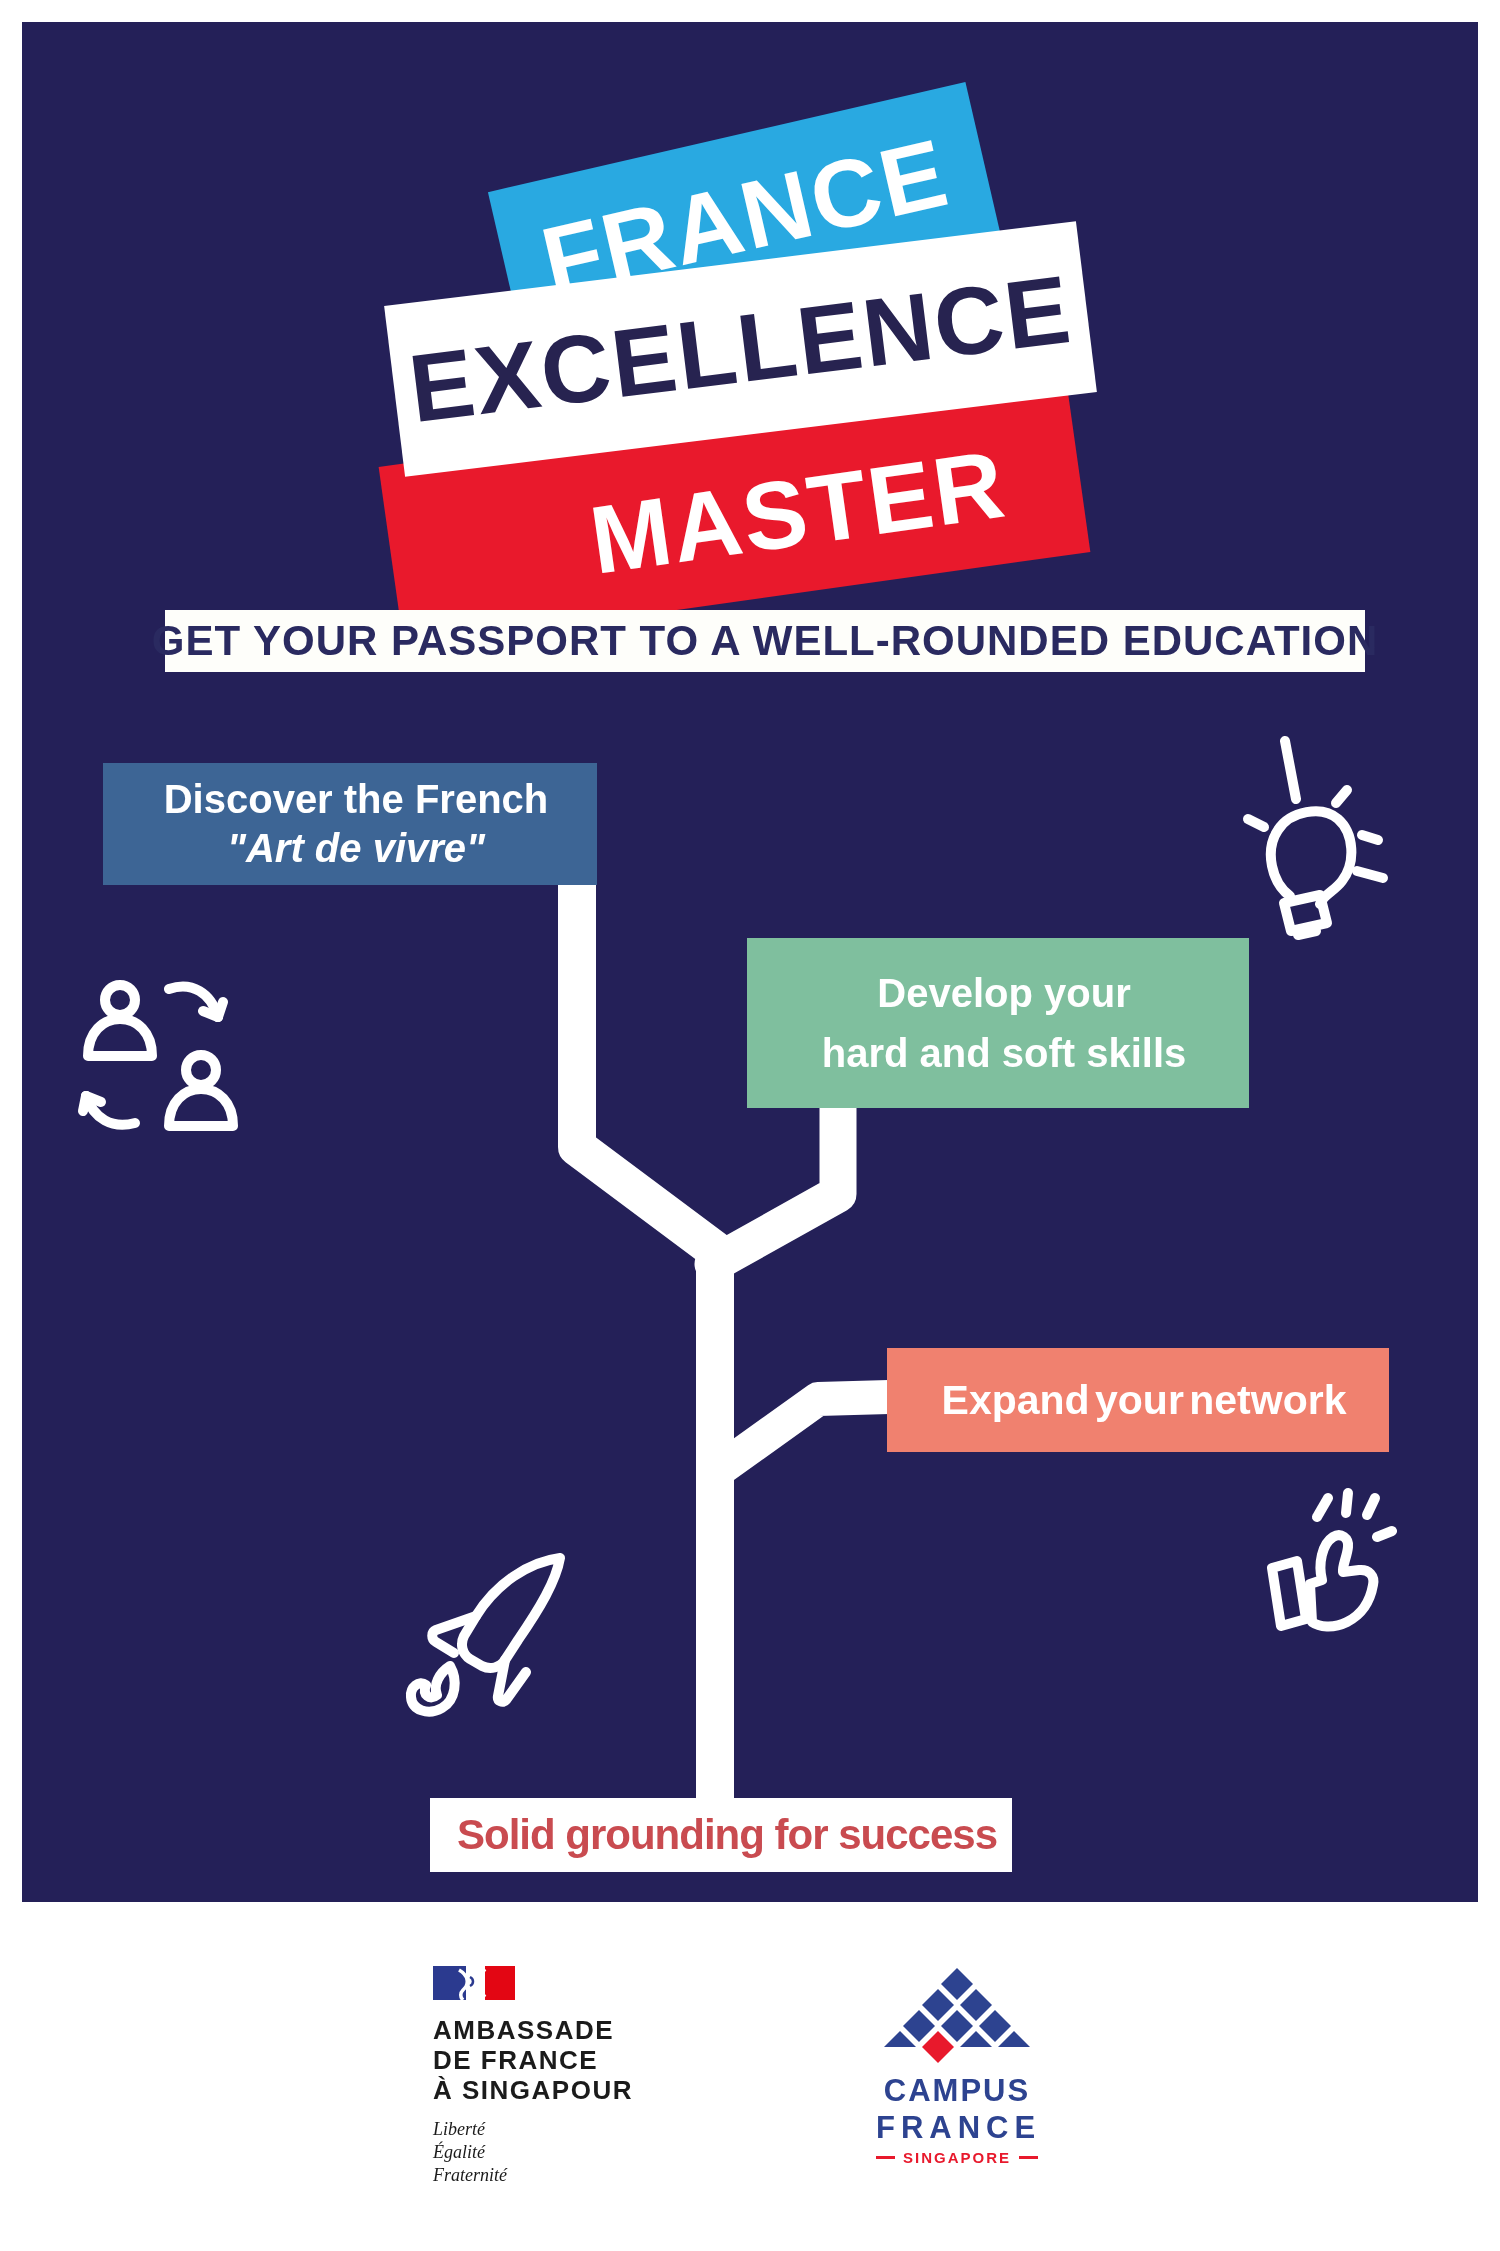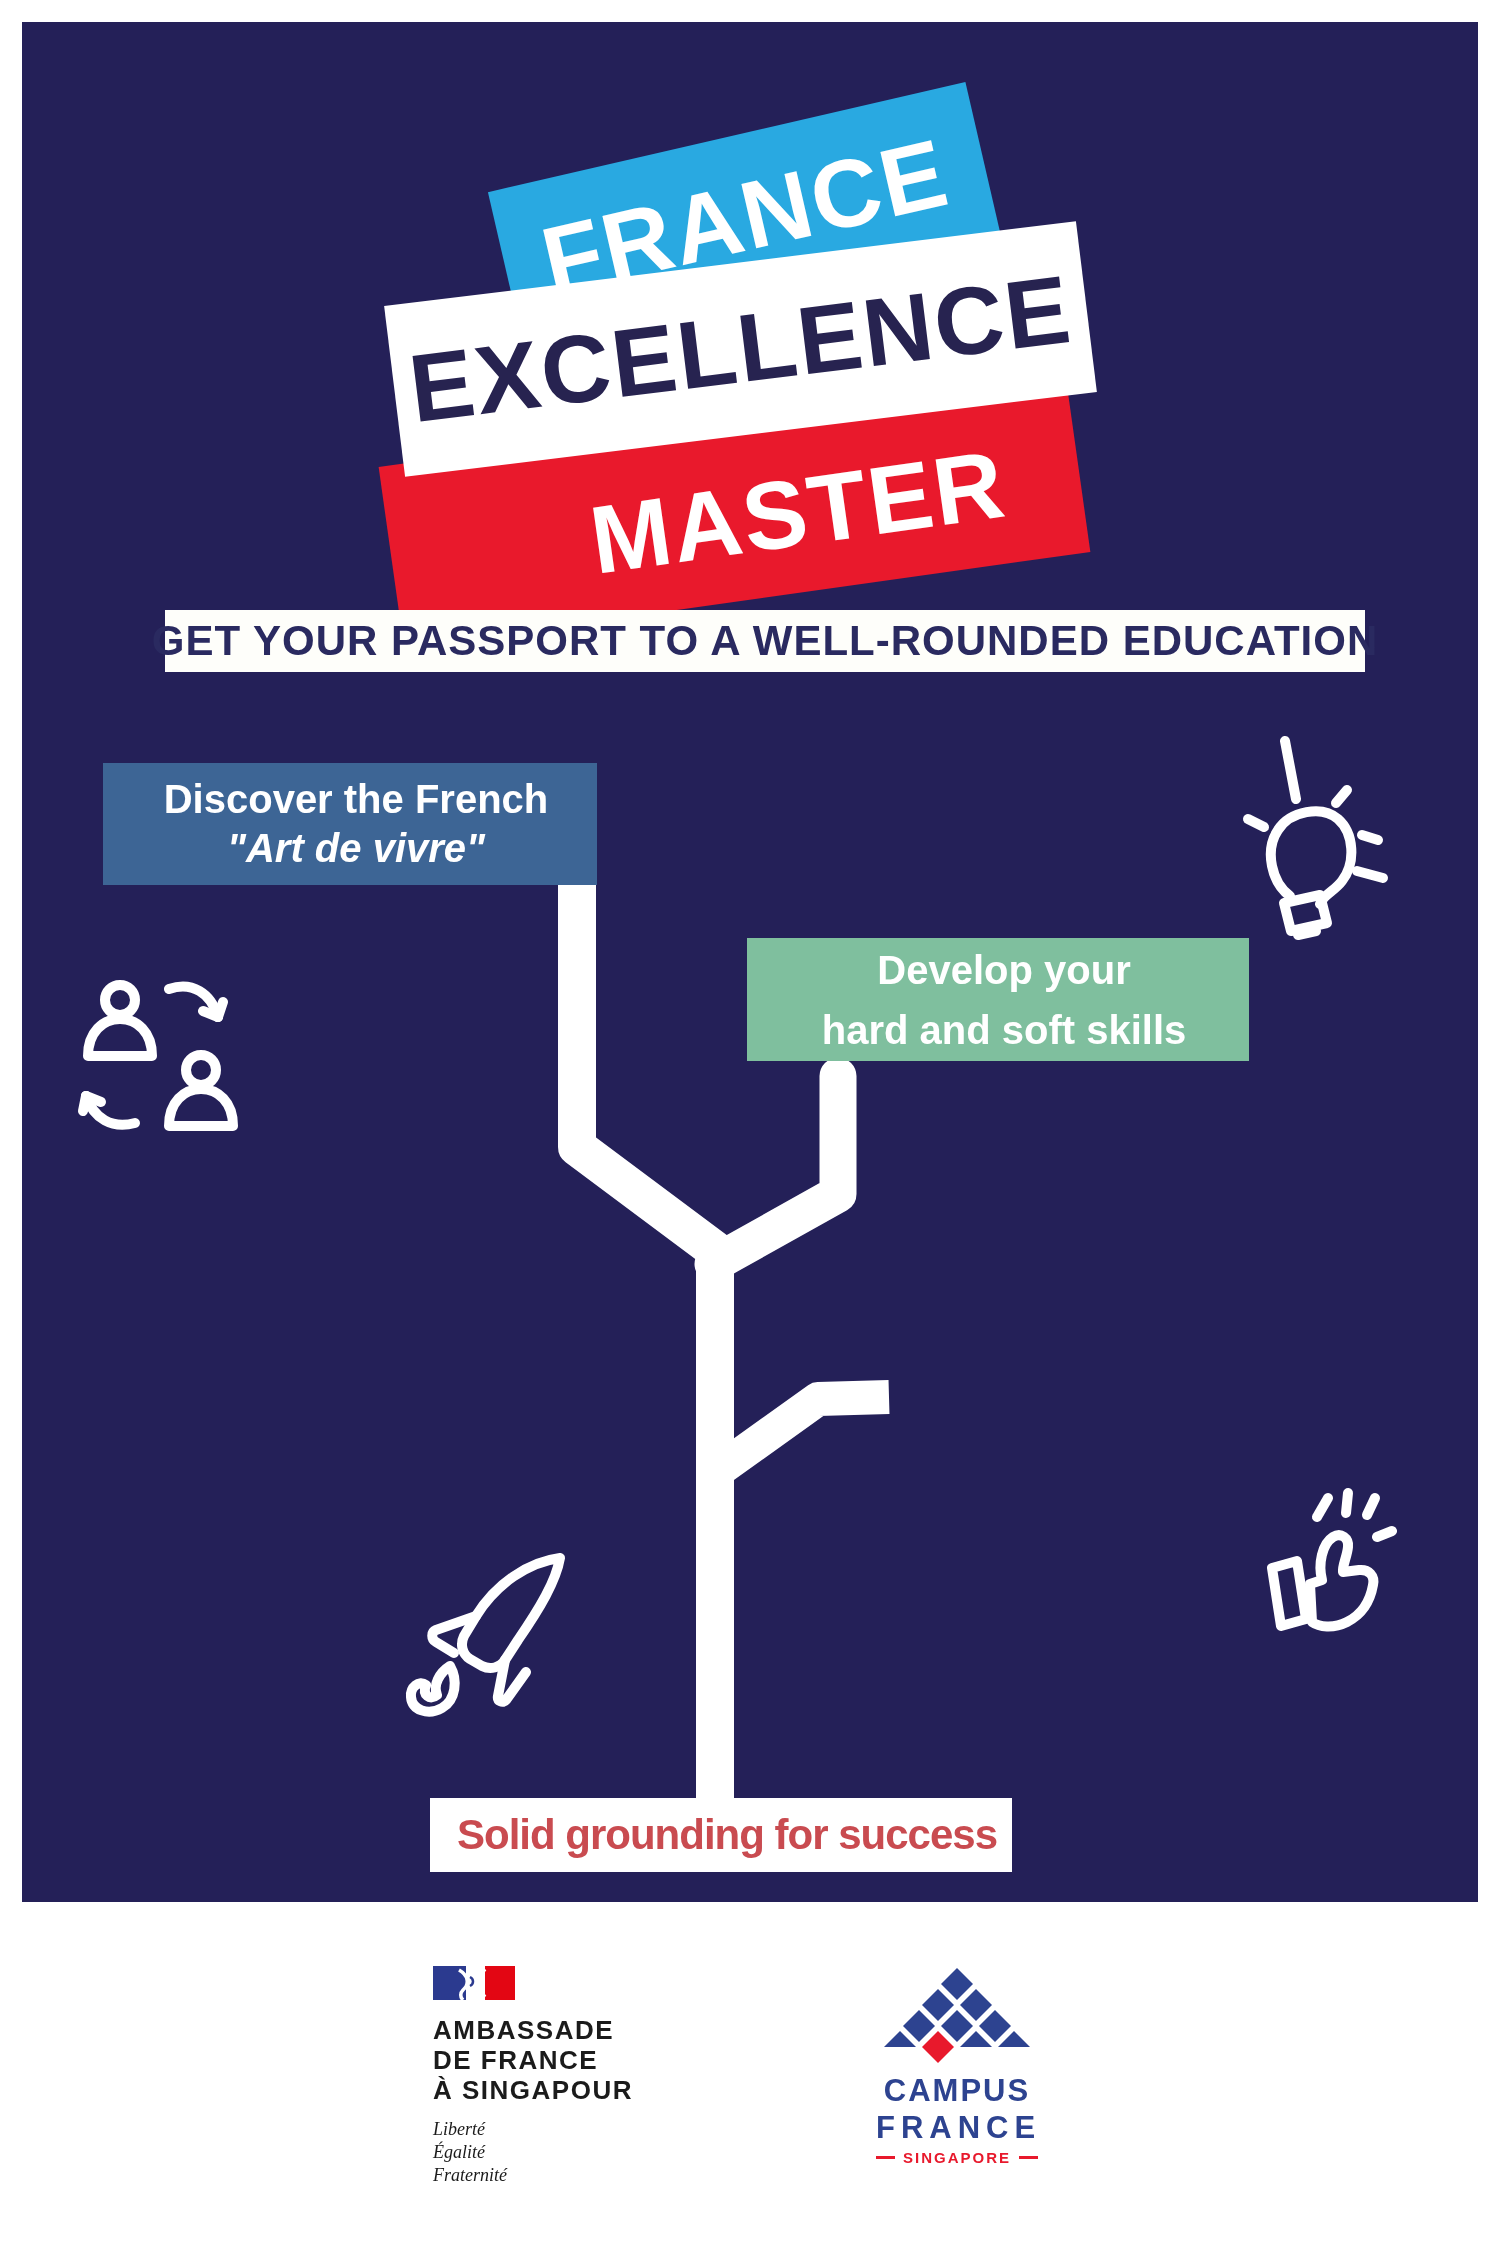--- a/index.html
+++ b/index.html
@@ -26,21 +26,21 @@
   .headline span { color:#2A2A60; font-size:42px; font-weight:bold; letter-spacing:1px; white-space:nowrap; }
 
   
   .tree-svg { position:absolute; left:0; top:0; z-index:4; pointer-events:none; }
 
   
   .node { position:absolute; display:flex; flex-direction:column; align-items:center; justify-content:center;
           color:#FFFFFF; font-weight:bold; text-align:center; z-index:5;padding-left:12px; }
   .node-discover  { left:103px; top:763px;  width:482px; height:122px; background:#3D6595; font-size:40px; line-height:49px; }
   .node-discover .l2 { font-style:italic; }
-  .node-develop   { left:747px; top:938px;  width:490px; height:123px; background:#7FBF9E; font-size:40px; line-height:60px; }
+  .node-develop   { left:747px; top:938px;  width:490px; height:170px; background:#7FBF9E; font-size:40px; line-height:60px; }
   .node-network   { left:887px; top:1348px; width:490px; height:104px; background:#F0816F; font-size:41px; word-spacing:-6px; }
   .node-grounding { left:430px; top:1798px; width:570px; height:74px;  background:#FFFFFF; color:#C94B50; font-size:42px; letter-spacing:-1px; }
 
   
   .icon { position:absolute; z-index:3; }
   .icon path, .icon circle, .icon line { vector-effect:none; }
   .ic-lightbulb { left:1238px; top:733px; }
   .ic-people    { left:68px;   top:970px; }
   .ic-rocket    { left:392px;  top:1538px; }
   .ic-thumbs    { left:1262px; top:1486px; }
@@ -132,20 +132,23 @@
   </svg>
 
   <div class="node node-discover">
     <div class="l1">Discover the French</div>
     <div class="l2">"Art de vivre"</div>
   </div>
   <div class="node node-develop">
     <div>Develop your</div>
     <div>hard and soft skills</div>
   </div>
+  <div class="node node-network">
+    <div>Expand your network</div>
+  </div>
   <div class="node node-grounding">
     <div>Solid grounding for success</div>
   </div>
 
   <div class="footer">
 
     <div class="embassy">
       <svg width="82" height="34" viewBox="0 0 82 34">
         <rect x="0" y="0" width="33" height="34" fill="#2B3A8F"></rect>
         <rect x="33" y="0" width="19" height="34" fill="#FFFFFF"></rect>

